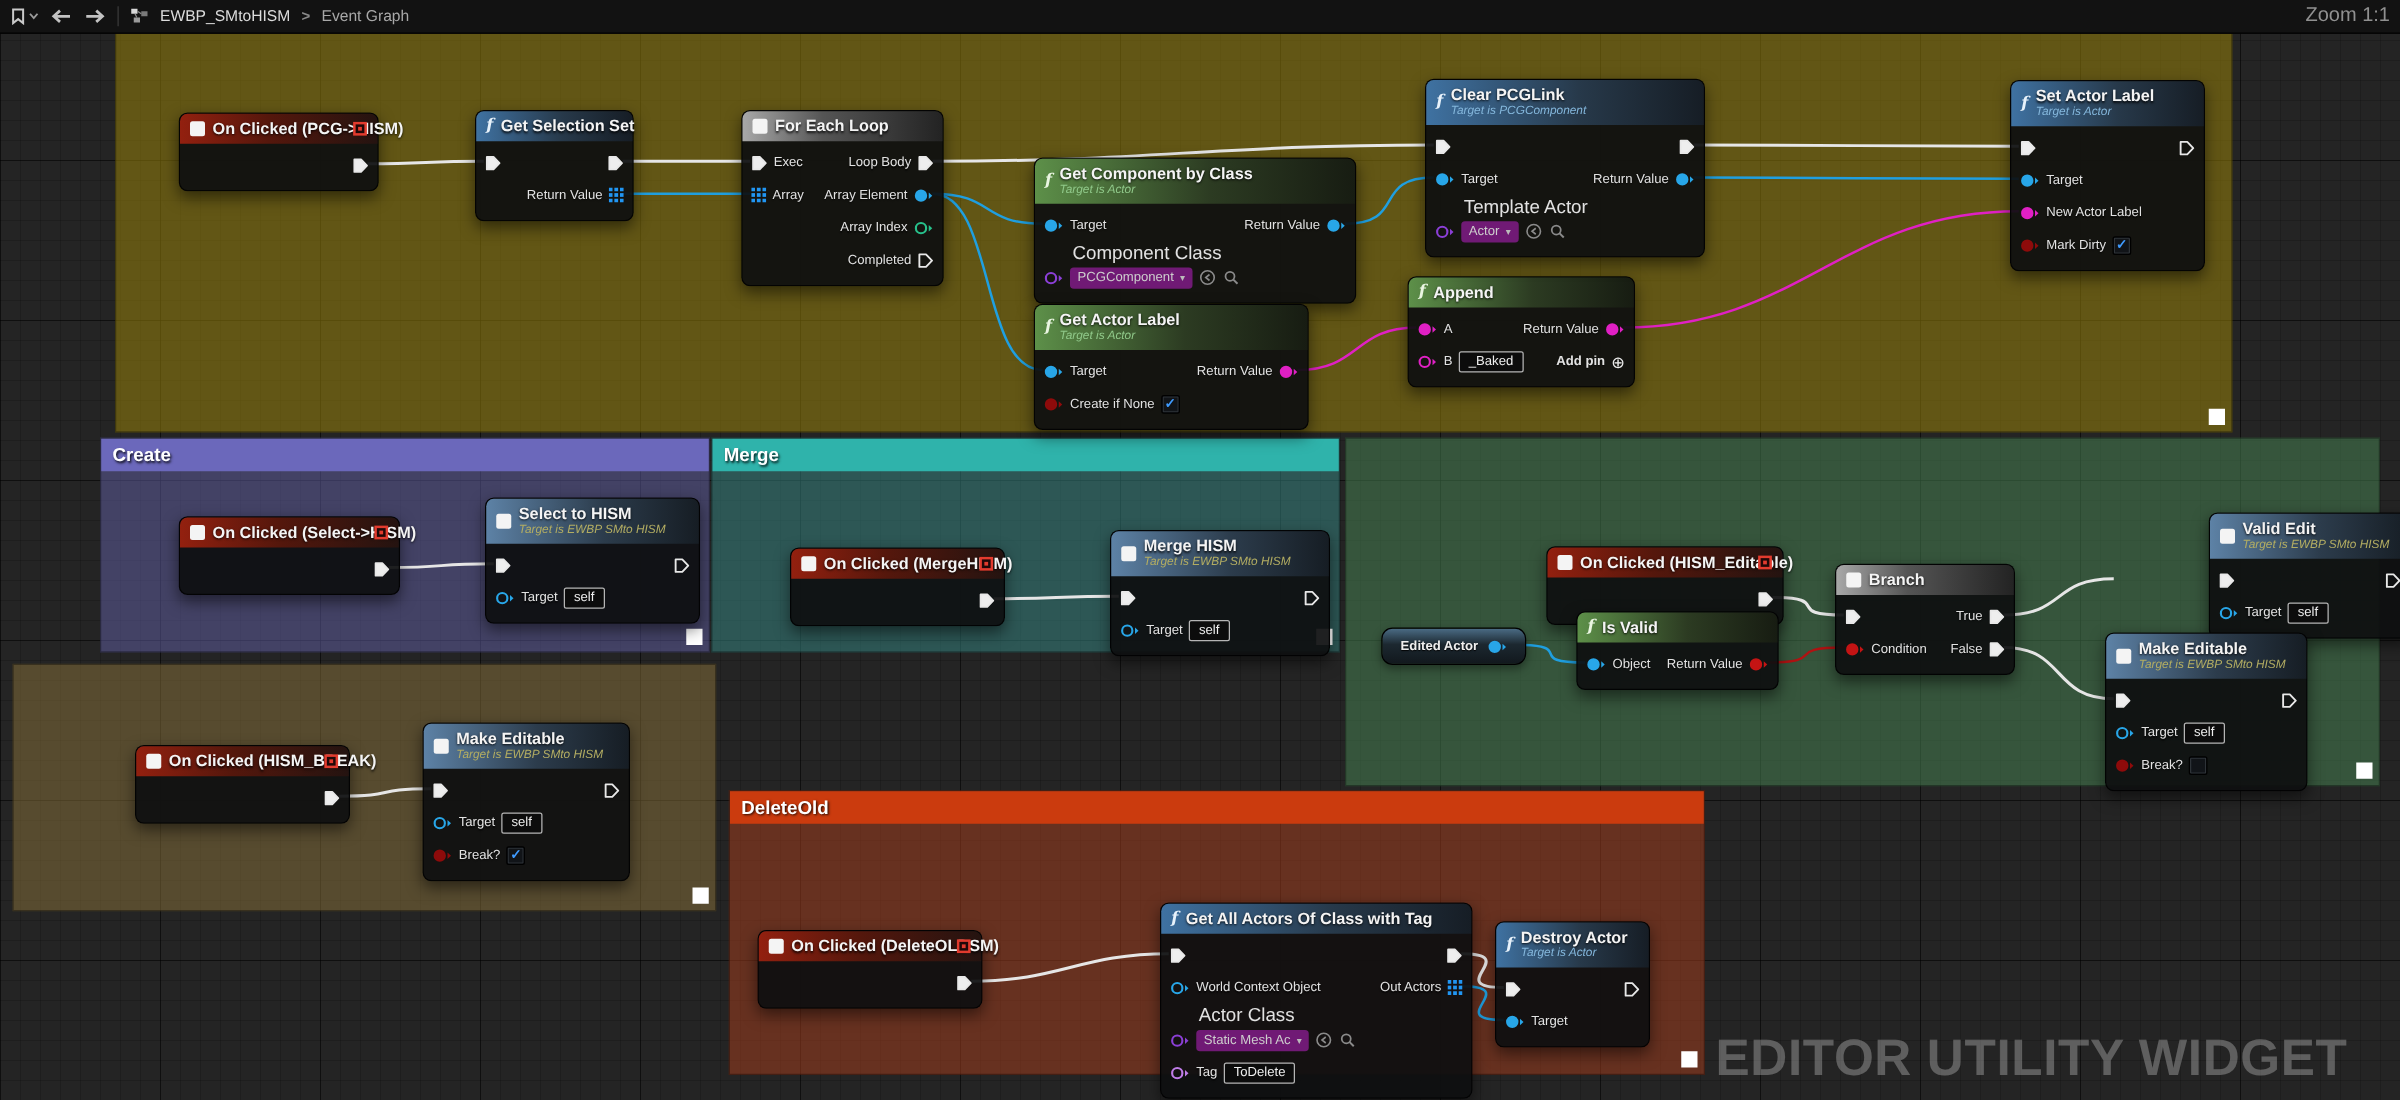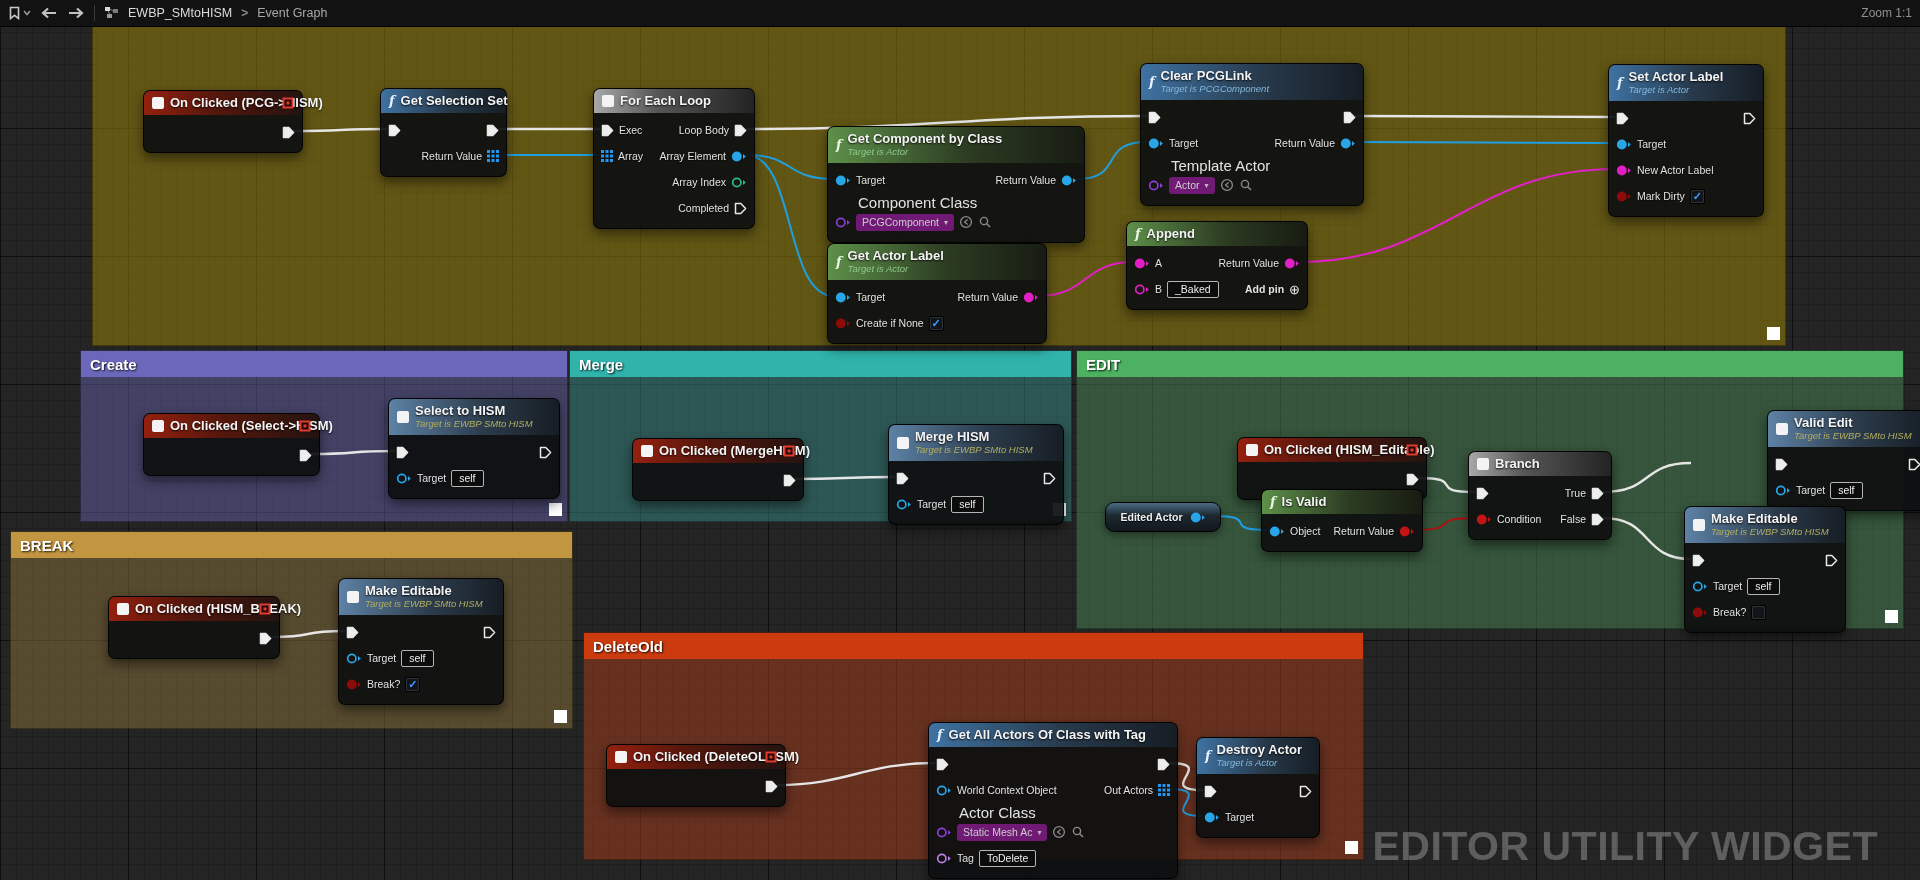--- a/index.html
+++ b/index.html
@@ -12,21 +12,21 @@
       linear-gradient(90deg, rgba(0,0,0,.16) 1px, transparent 1px);
     background-size:128px 128px,128px 128px,16px 16px,16px 16px;}
   
   #toolbar{position:absolute;top:0;left:0;right:0;height:26px;background:#121212;
     border-bottom:1px solid #000;display:flex;align-items:center;gap:9px;padding:0 8px;z-index:20;}
   .tbtn{display:flex;align-items:center;gap:2px;cursor:pointer;}
   .tsep{width:1px;height:16px;background:#3a3a3a;}
   .crumb-root{color:#dcdcdc;font-size:12.5px;}
   .crumb-sep{color:#8a8a8a;font-size:12px;font-weight:bold;}
   .crumb-page{color:#a8a8a8;font-size:12.5px;}
-  #zoom-label{margin-left:auto;color:#909090;font-size:12px;}
+  #zoom-label{margin-left:auto;color:#909090;font-size:16px;}
   
   .comment{position:absolute;z-index:1;border:1px solid rgba(0,0,0,.35);}
   .cbar{height:26px;display:flex;align-items:center;padding:0 9px;}
   .ctitle{font-size:15px;font-weight:bold;color:#fff;text-shadow:1px 1px 2px rgba(0,0,0,.85);}
   .comment.big .cbar{height:30px;}
   .comment.big .ctitle{font-size:17px;}
   .handle{position:absolute;right:5px;bottom:5px;width:13px;height:13px;background:#fff;}
   
   #wires{position:absolute;top:0;left:0;z-index:2;}
   
@@ -91,29 +91,23 @@
         </div>
         <span class="handle"></span>
       </div>
       <div class="comment" style="left: 569px; top: 350px; width: 501px; height: 170px; background: rgba(52, 130, 126, 0.55);">
         <div class="cbar" style="background:#2fb3ab">
           <span class="ctitle">Merge</span>
         </div>
         <span class="handle"></span>
       </div>
       <div class="comment" style="left: 1076px; top: 350px; width: 826px; height: 277px; background: rgba(70, 125, 80, 0.55);">
-        <div class="cbar" style="background:#4cb261">
-          <span class="ctitle">EDIT</span>
-        </div>
         <span class="handle"></span>
       </div>
       <div class="comment" style="left: 10px; top: 531px; width: 561px; height: 196px; background: rgba(138, 113, 58, 0.5);">
-        <div class="cbar" style="background:#c29540">
-          <span class="ctitle">BREAK</span>
-        </div>
         <span class="handle"></span>
       </div>
       <div class="comment" style="left: 583px; top: 632px; width: 779px; height: 226px; background: rgba(158, 60, 30, 0.55);">
         <div class="cbar" style="background:#cb3b0e">
           <span class="ctitle">DeleteOld</span>
         </div>
         <span class="handle"></span>
       </div>
     </div>
   <svg id="wires" width="1920" height="880" viewBox="0 0 1920 880">

